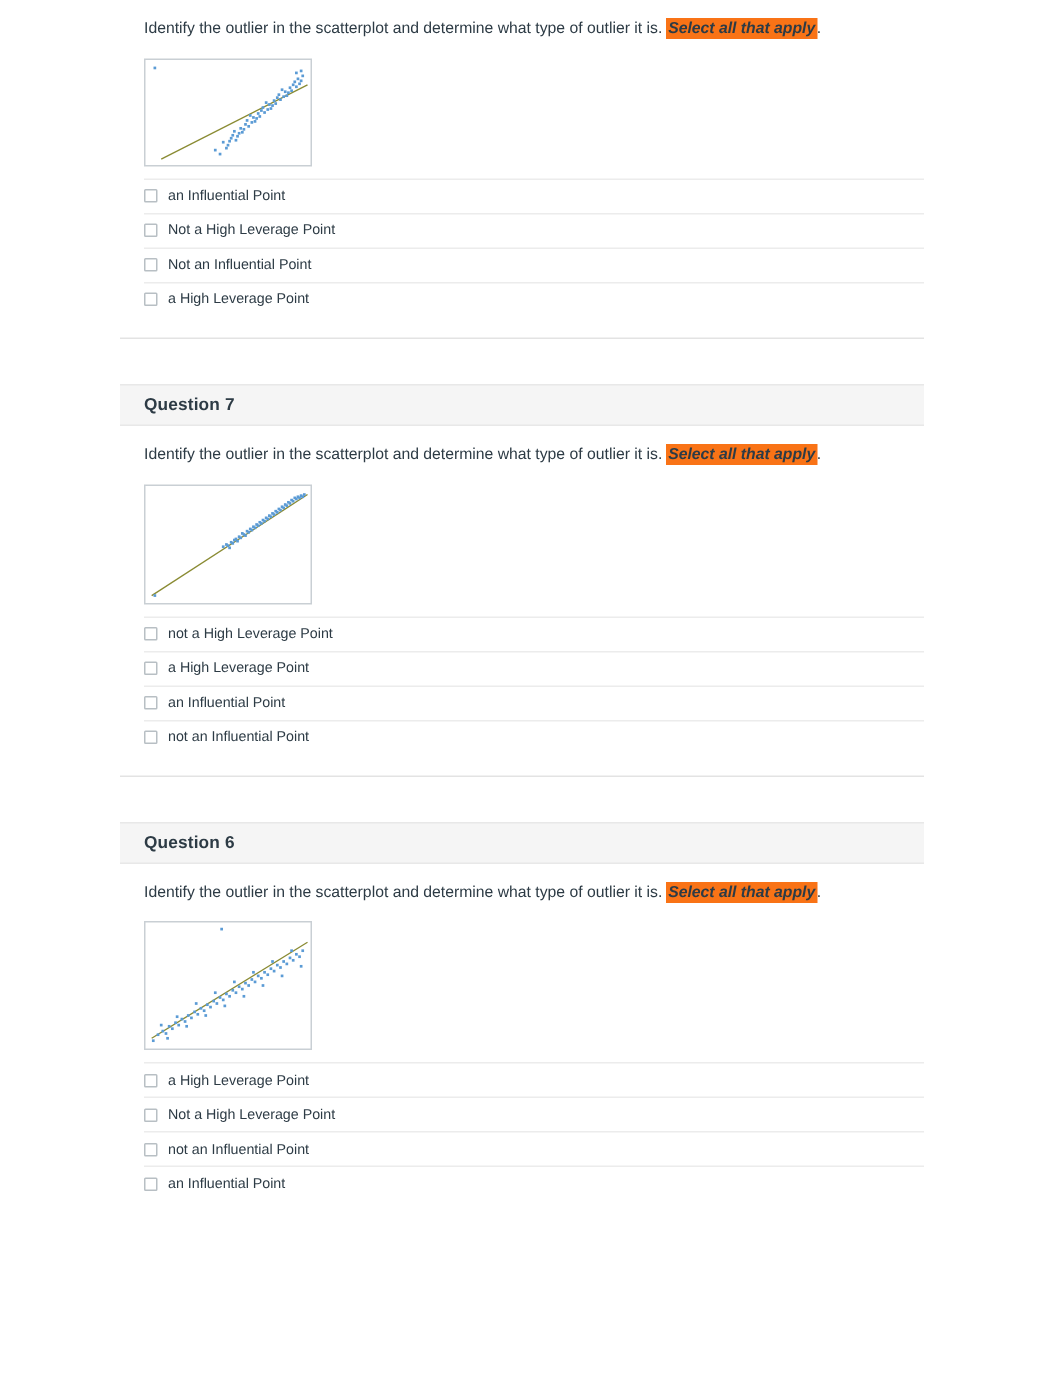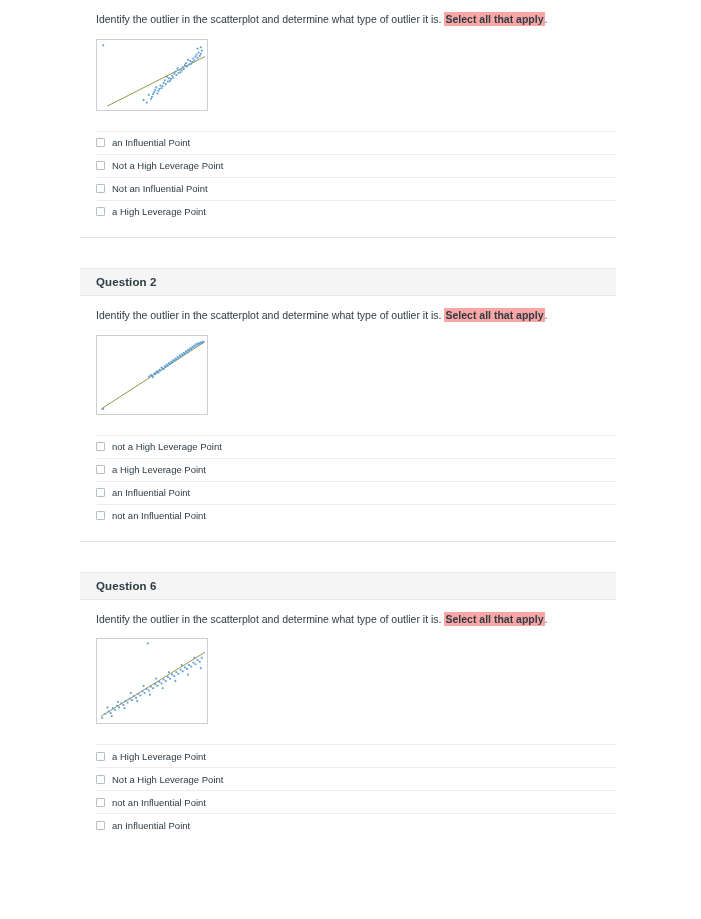--- a/index.html
+++ b/index.html
@@ -48,39 +48,40 @@
     padding: 0 0 0 16px;
   }
   .q-prompt {
     font-size: 10.5px;
     line-height: 1.5;
     color: #2d3b45;
     padding-top: 12px;
     white-space: nowrap;
   }
   .hl {
-    background: #fca5a5;
+    background: #f97316;
     color: #2d3b45;
     font-weight: bold;
     padding: 1px 1px;
+    font-style: italic;
   }
 
   
   .plot-wrap {
     margin-top: 11px;
   }
   .plot {
     display: block;
     border: 1px solid #c9cfd4;
     background: #ffffff;
   }
 
   
   .options {
-    margin-top: 20px;
+    margin-top: 8px;
     width: 520px;
   }
   .option-row {
     border-top: 1px solid #ececec;
     height: 22px;
     display: flex;
     align-items: center;
     font-size: 9.5px;
     color: #2d3b45;
   }
@@ -197,21 +198,21 @@
         <div class="option-row">
           <span class="checkbox"></span>
           <span class="option-label">a High Leverage Point</span>
         </div>
       </div>
     </div>
 
     <div class="divider"></div>
     <div class="gap-md"></div>
 
-    <div class="q-header">Question 2</div>
+    <div class="q-header">Question 7</div>
     <div class="q-body">
       <div class="q-prompt">
         <span>Identify the outlier in the scatterplot and determine what type of outlier it is.</span>
         <span class="hl">Select all that apply</span><span>.</span>
       </div>
 
       <div class="plot-wrap">
         <svg class="plot" width="110" height="78" viewBox="0 0 110 78">
             <line x1="4.12" y1="73.04" x2="108" y2="5.700000000000003" stroke="#8a8b33" stroke-width="0.9"></line>
             <rect x="50.92" y="39.580000000000005" width="1.8" height="1.8" fill="#5b9bd5"></rect>

